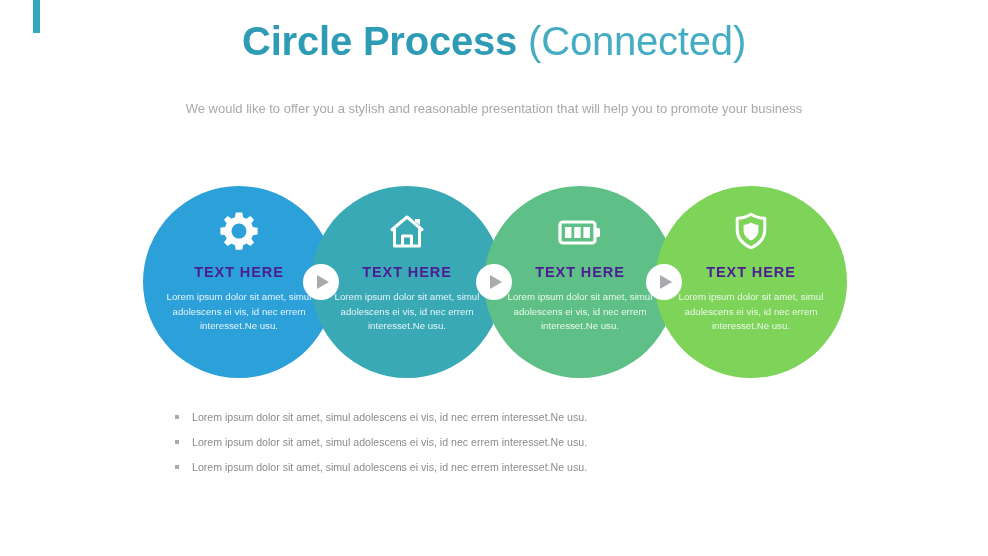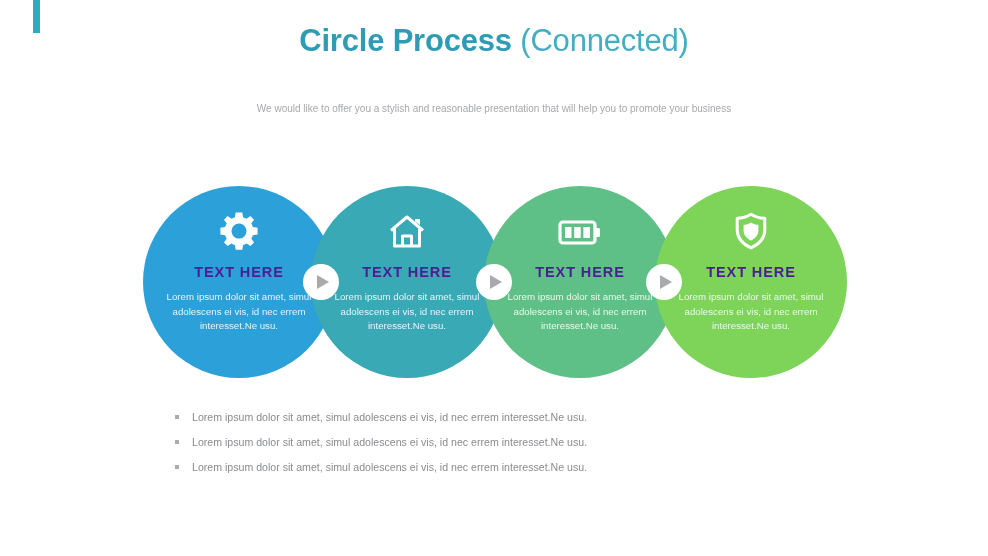--- a/index.html
+++ b/index.html
@@ -25,42 +25,42 @@
     background: #33a9bd;
   }
 
   
   .page-title {
     position: absolute;
     left: 0;
     top: 20px;
     width: 988px;
     text-align: center;
-    font-size: 31px;
+    font-size: 40px;
     line-height: 42px;
     letter-spacing: -0.2px;
     color: #35a5bd;
     white-space: nowrap;
   }
   .page-title .strong {
     font-weight: bold;
     color: #2e9cb5;
   }
   .page-title .light {
     font-weight: normal;
     color: #44adc4;
   }
 
   .page-subtitle {
     position: absolute;
     left: 0;
     top: 101px;
     width: 988px;
     text-align: center;
-    font-size: 10px;
+    font-size: 13px;
     line-height: 16px;
     color: #a6a8ab;
     white-space: nowrap;
   }
 
   
   .circle-row {
     position: absolute;
     left: 0;
     top: 186px;

